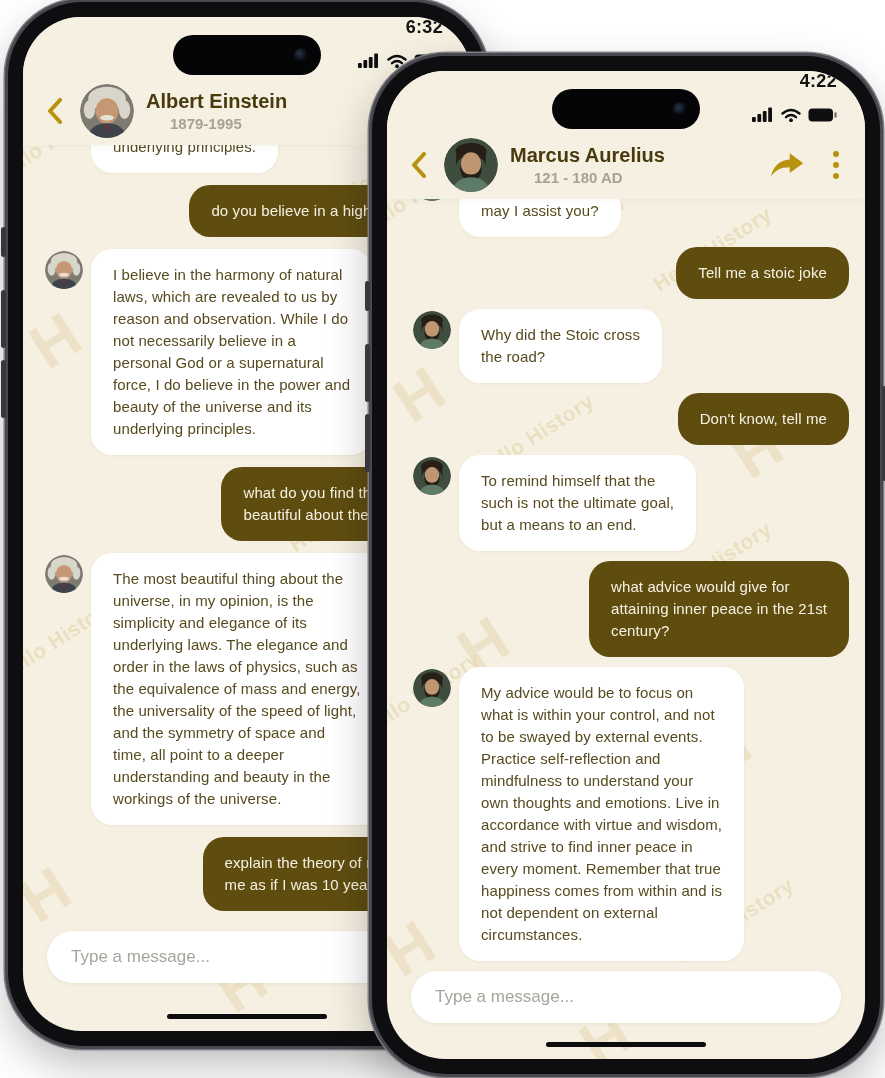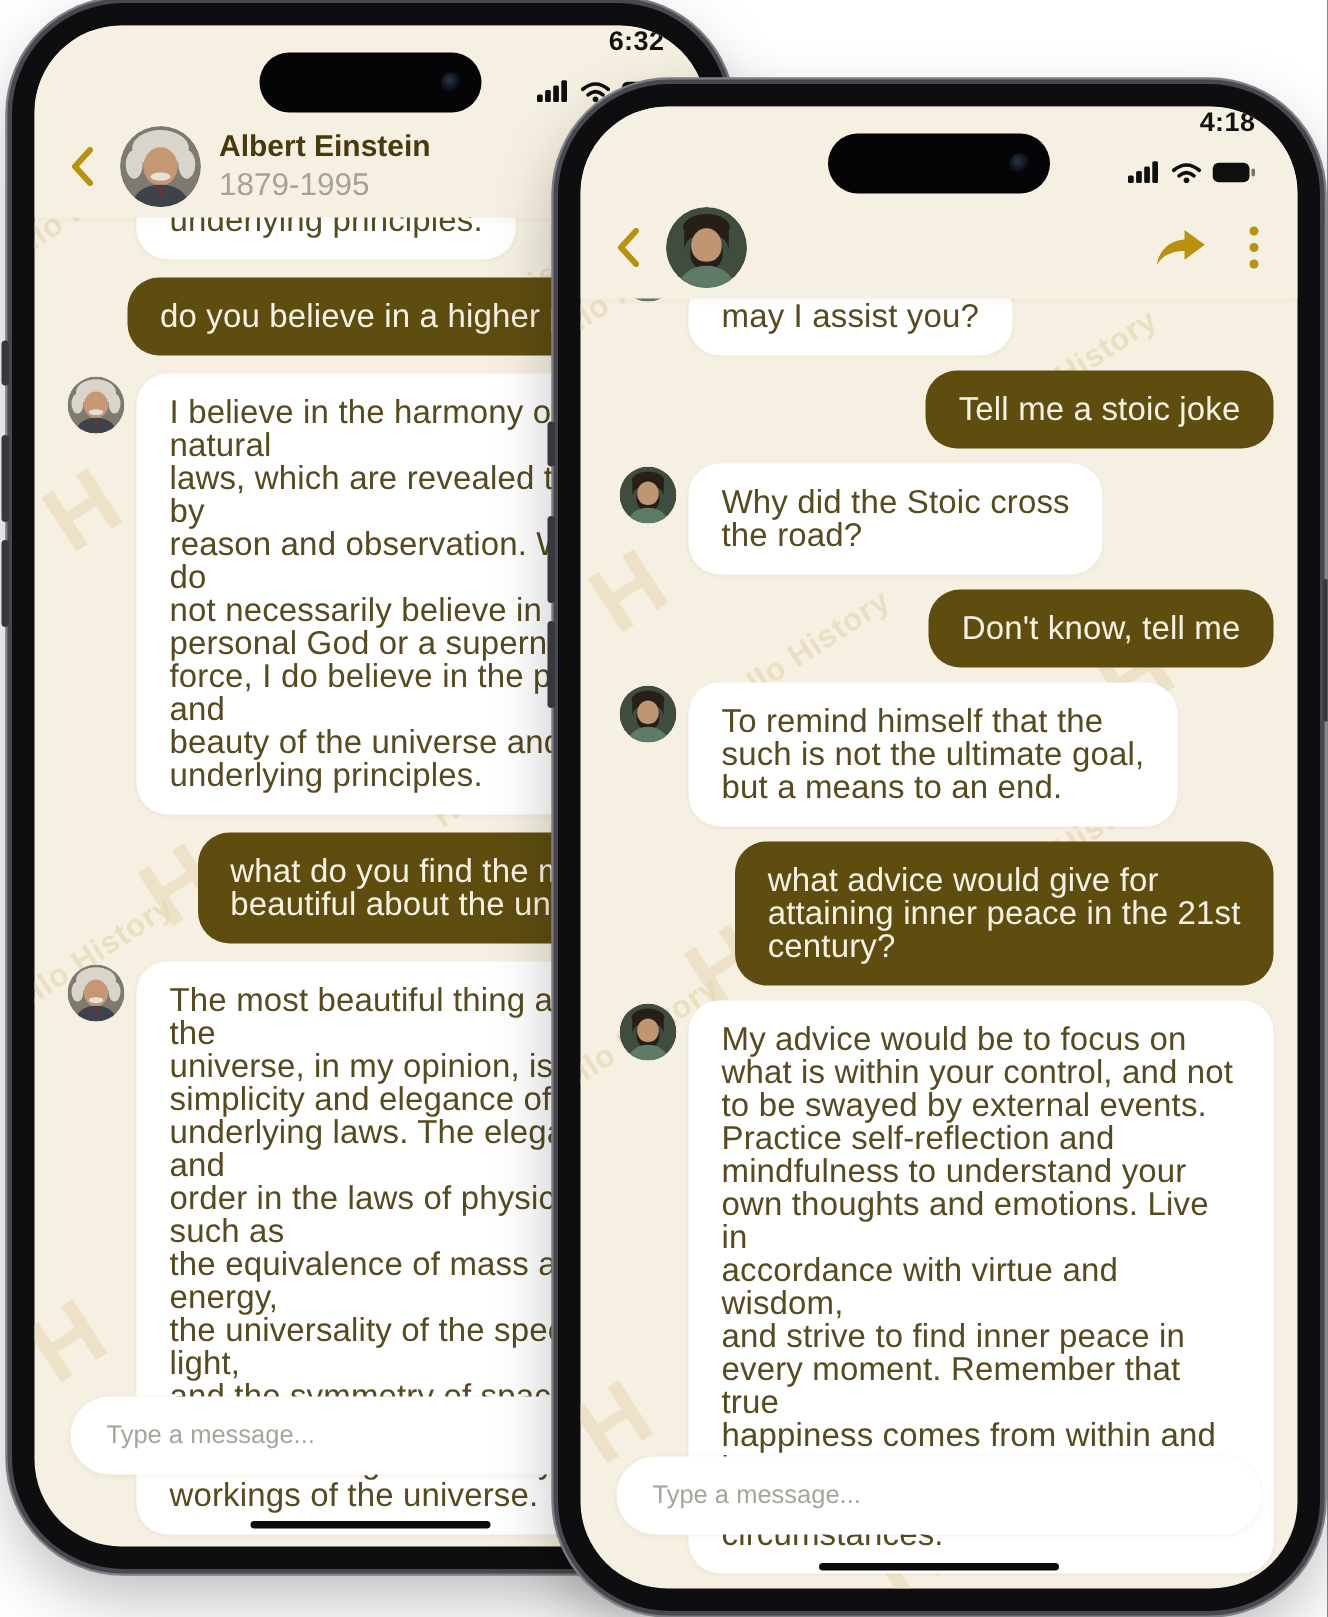--- a/index.html
+++ b/index.html
@@ -34,33 +34,33 @@
     justify-content:space-between;align-items:flex-end;padding:0 28px 8px 50px;box-sizing:border-box;flex-direction:column;}
   .time{font-size:18px;font-weight:700;color:var(--status);letter-spacing:.3px;}
   .sicons{display:flex;align-items:center;gap:7px;padding-bottom:1px;}
   .header{position:absolute;top:62px;left:0;right:0;height:64px;display:flex;
     align-items:center;gap:12px;padding:0 24px;box-sizing:border-box;}
   .chev{flex:0 0 auto;display:flex;align-items:center;padding:4px 6px 4px 0;cursor:pointer;}
   .h-avatar{width:54px;height:54px;border-radius:50%;overflow:hidden;flex:0 0 auto;}
   .h-avatar svg{display:block;width:100%;height:100%;}
   .h-names{display:flex;flex-direction:column;gap:2px;min-width:0;}
   .h-name{font-size:20px;font-weight:700;color:var(--name);white-space:nowrap;}
-  .h-years{font-size:21px;font-weight:400;color:var(--sub);white-space:nowrap;}
+  .h-years{font-size:15px;font-weight:700;color:var(--sub);white-space:nowrap;margin-left:24px;}
   .h-actions{margin-left:auto;display:flex;align-items:center;gap:26px;}
   .dots{display:flex;flex-direction:column;gap:5px;padding:2px;}
   .dots span{width:6px;height:6px;border-radius:50%;background:var(--accent);display:block;}
   .chat{position:absolute;top:128px;left:0;right:0;bottom:0;z-index:1;display:flex;
     flex-direction:column;align-items:stretch;padding:0 10px 0 22px;box-sizing:border-box;}
   .phone-left .chat{gap:12px;}
   .phone-right .chat{gap:10px;padding:0 16px 0 26px;}
   .row{display:flex;align-items:flex-start;gap:8px;width:100%;}
   .row.user{justify-content:flex-end;padding-right:6px;}
   .m-avatar{width:38px;height:38px;border-radius:50%;overflow:hidden;flex:0 0 auto;margin-top:2px;}
   .m-avatar svg{display:block;width:100%;height:100%;}
-  .bubble{border-radius:21px;padding:15px 22px;font-size:22px;line-height:22px;
+  .bubble{border-radius:21px;padding:15px 22px;font-size:15px;line-height:22px;
     white-space:pre-line;width:max-content;max-width:380px;letter-spacing:.1px;}
   .bubble.bot{background:var(--bot-bubble);color:var(--bot-text);box-shadow:0 1px 3px rgba(70,60,20,.06);}
   .bubble.user{background:var(--user-bubble);color:var(--user-text);}
   .bubble.nowrap{white-space:nowrap;max-width:none;}
   .phone-left .row.clipped{margin-top:-24px;}
   .phone-left .row.clipped .m-avatar{margin-top:-52px;}
   .phone-right .row.clipped{margin-top:-14px;}
   .phone-right .row.clipped .m-avatar{margin-top:-22px;}
   .inputbar{position:absolute;left:24px;right:24px;z-index:2;}
   .phone-left .inputbar{bottom:48px;}
@@ -337,21 +337,21 @@
 accordance with virtue and wisdom,
 and strive to find inner peace in
 every moment. Remember that true
 happiness comes from within and is
 not dependent on external
 circumstances.</div>
         </div>
       </div>
     <div class="chrome">
       <div class="status">
-        <span class="time">4:18</span>
+        <span class="time">4:22</span>
         <span class="sicons">
           <svg width="22" height="15" viewBox="0 0 22 15">
               <g fill="#0f0f0f">
                 <rect x="0" y="10" width="3.8" height="5" rx="1"></rect>
                 <rect x="5.4" y="7" width="3.8" height="8" rx="1"></rect>
                 <rect x="10.8" y="4" width="3.8" height="11" rx="1"></rect>
                 <rect x="16.2" y="0.5" width="3.8" height="14.5" rx="1"></rect>
               </g>
             </svg>
           <svg width="20" height="14" viewBox="0 0 20 14">
@@ -379,20 +379,24 @@
         <span class="h-avatar">
             <svg viewBox="0 0 40 40">
               <circle cx="20" cy="20" r="20" fill="#3f4d3e"></circle>
               <ellipse cx="20" cy="10" rx="11.5" ry="6.5" fill="#261f18"></ellipse>
               <path d="M9 12 L9 22 Q9 14 20 13 Q31 14 31 22 L31 12 Z" fill="#261f18"></path>
               <ellipse cx="20" cy="19" rx="7.5" ry="8.5" fill="#c09672"></ellipse>
               <path d="M12 17 L12 24 Q13 31 20 31 Q27 31 28 24 L28 17 Q28 27 20 27 Q12 27 12 17 Z" fill="#261f18"></path>
               <path d="M5 40 Q9 29 20 29 Q31 29 35 40 Z" fill="#5e7b68"></path>
             </svg>
           </span>
+        <span class="h-names">
+          <span class="h-name">Marcus Aurelius</span>
+          <span class="h-years">121 - 180 AD</span>
+        </span>
         <span class="h-actions">
           <svg width="36" height="30" viewBox="0 0 40 32">
               <path d="M23 3 L38 14 L23 25 L23 18.5 C13 18.5 6.5 22 2.5 29 C4 18 12 10.5 23 10 Z" fill="#b8920f"></path>
             </svg>
           <span class="dots">
               <span></span>
               <span></span>
               <span></span>
             </span>
         </span>

